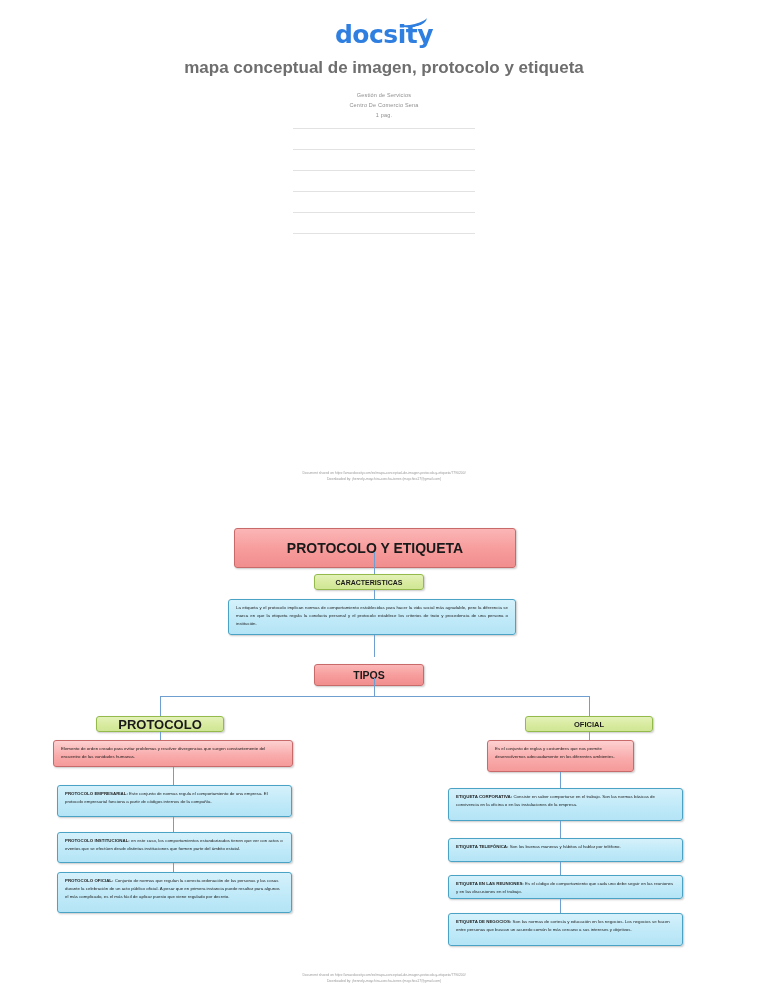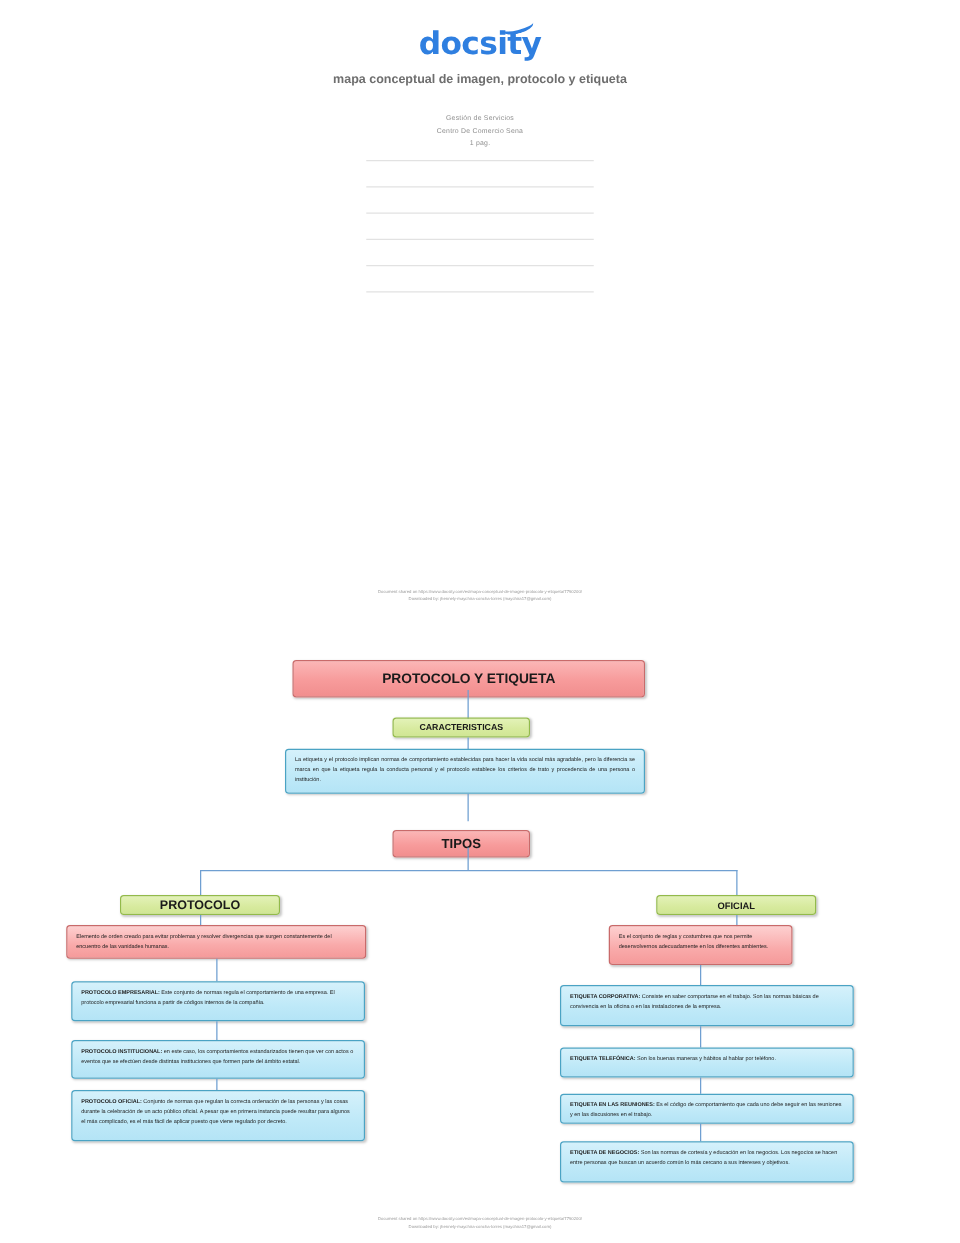--- a/index.html
+++ b/index.html
@@ -24,21 +24,21 @@
     font-size: 25px; font-weight: bold; letter-spacing: -0.5px;
     color: #2f7fe0; font-family: "DejaVu Sans", sans-serif;
   }
   .logo .swoosh {
     position: absolute; right: 6px; top: -5px; width: 26px; height: 12px;
     border-bottom: 3px solid #2f7fe0; border-radius: 50%;
     transform: rotate(-14deg);
   }
   .cover-title {
     position: absolute; left: 184px; top: 57px; width: 400px;
-    text-align: center; font-size: 10px; font-weight: bold;
+    text-align: center; font-size: 17px; font-weight: bold;
     color: #6e6e6e; line-height: 1.32;
   }
   .cover-sub {
     position: absolute; left: 184px; width: 400px; text-align: center;
     font-size: 5.5px; color: #8d8d8d; letter-spacing: 0.2px;
   }
   .cover-sub.l1 { top: 92px; }
   .cover-sub.l2 { top: 102px; }
   .cover-sub.l3 { top: 112px; }
 
@@ -125,21 +125,21 @@
   </div>
 
   <div class="page-foot cover-foot">
     <div>Document shared on https://www.docsity.com/es/mapa-conceptual-de-imagen-protocolo-y-etiqueta/7790200/</div>
     <div>Downloaded by: jhennely-maychira-concha-torres (maychira17@gmail.com)</div>
   </div>
 </div>
 
 <div class="map">
 
-  <div class="node heading" style="left:234px; top:28px; width:282px; height:30px; font-size:11px;">
+  <div class="node heading" style="left:234px; top:28px; width:282px; height:40px; font-size:14px;">
     <span>PROTOCOLO Y ETIQUETA</span>
   </div>
 
   <div class="connector v" style="left:374px; top:52px; height:23px;"></div>
 
   <div class="node sub" style="left:314px; top:74px; width:110px; height:16px; font-size:7px;">
     <span>CARACTERISTICAS</span>
   </div>
 
   <div class="connector v" style="left:374px; top:90px; height:10px;"></div>
@@ -152,21 +152,21 @@
 
   <div class="node heading" style="left:314px; top:164px; width:110px; height:22px; font-size:10.5px;">
     <span>TIPOS</span>
   </div>
 
   <div class="connector v" style="left:374px; top:178px; height:18px;"></div>
   <div class="connector h" style="left:160px; top:196px; width:430px;"></div>
   <div class="connector v" style="left:160px; top:196px; height:20px;"></div>
   <div class="connector v" style="left:589px; top:196px; height:20px;"></div>
 
-  <div class="node sub" style="left:96px; top:216px; width:128px; height:16px; font-size:10px;">
+  <div class="node sub" style="left:96px; top:216px; width:128px; height:16px; font-size:13px;">
     <span>PROTOCOLO</span>
   </div>
 
   <div class="connector v" style="left:160px; top:232px; height:9px;"></div>
 
   <div class="node desc-pink" style="left:53px; top:240px; width:240px; height:27px;">
     <div class="txt">Elemento de orden creado para evitar problemas y resolver divergencias que surgen constantemente del encuentro de las vanidades humanas.</div>
   </div>
 
   <div class="connector v" style="left:173px; top:267px; height:18px;"></div>

